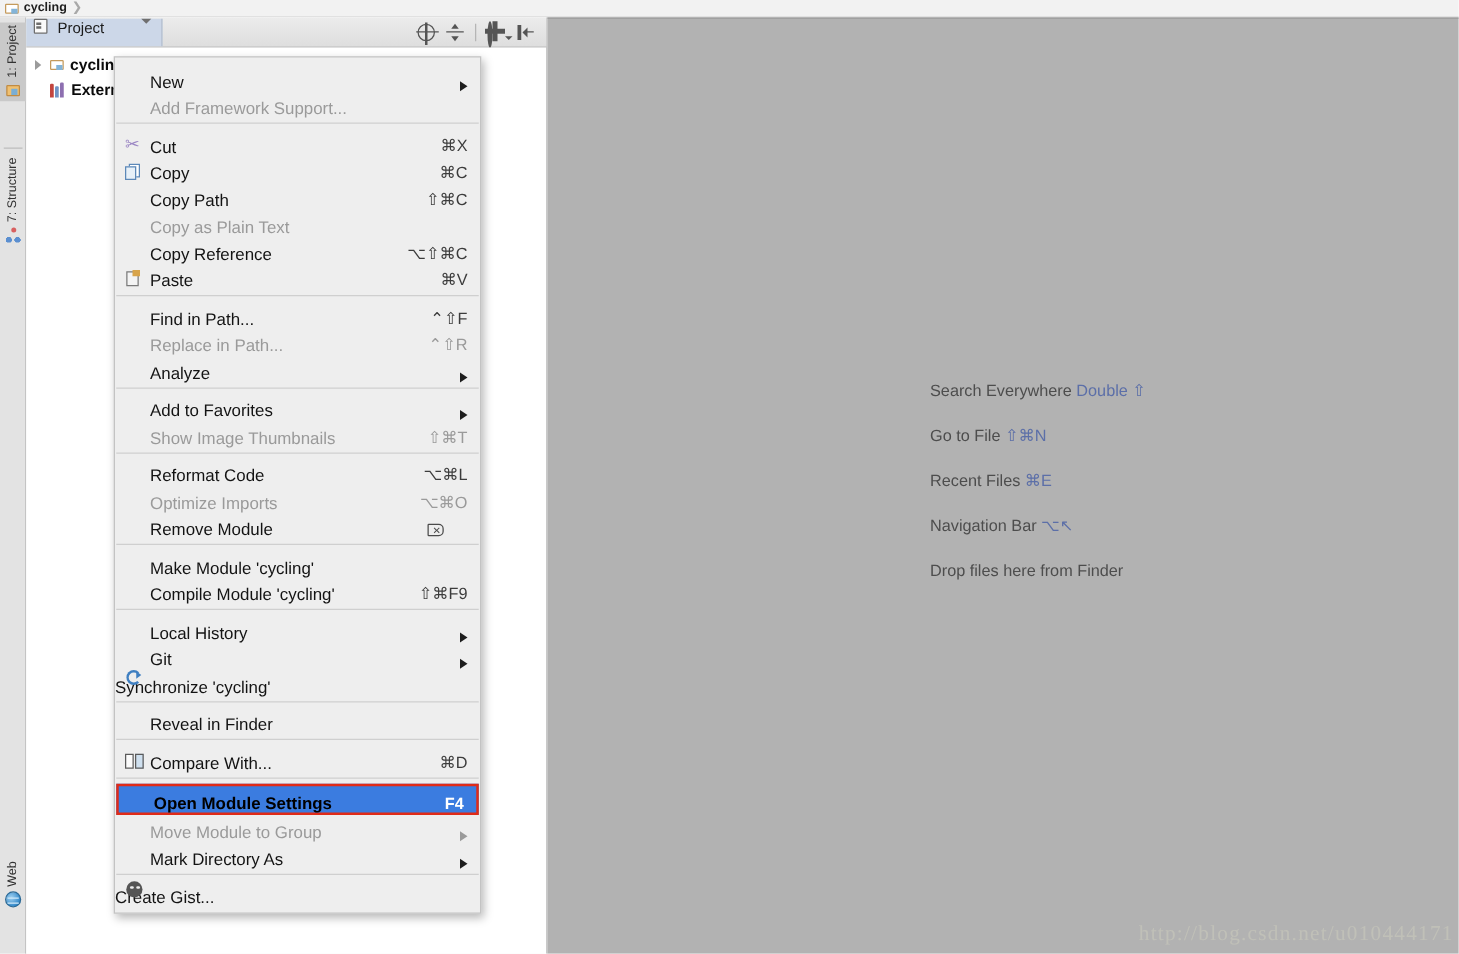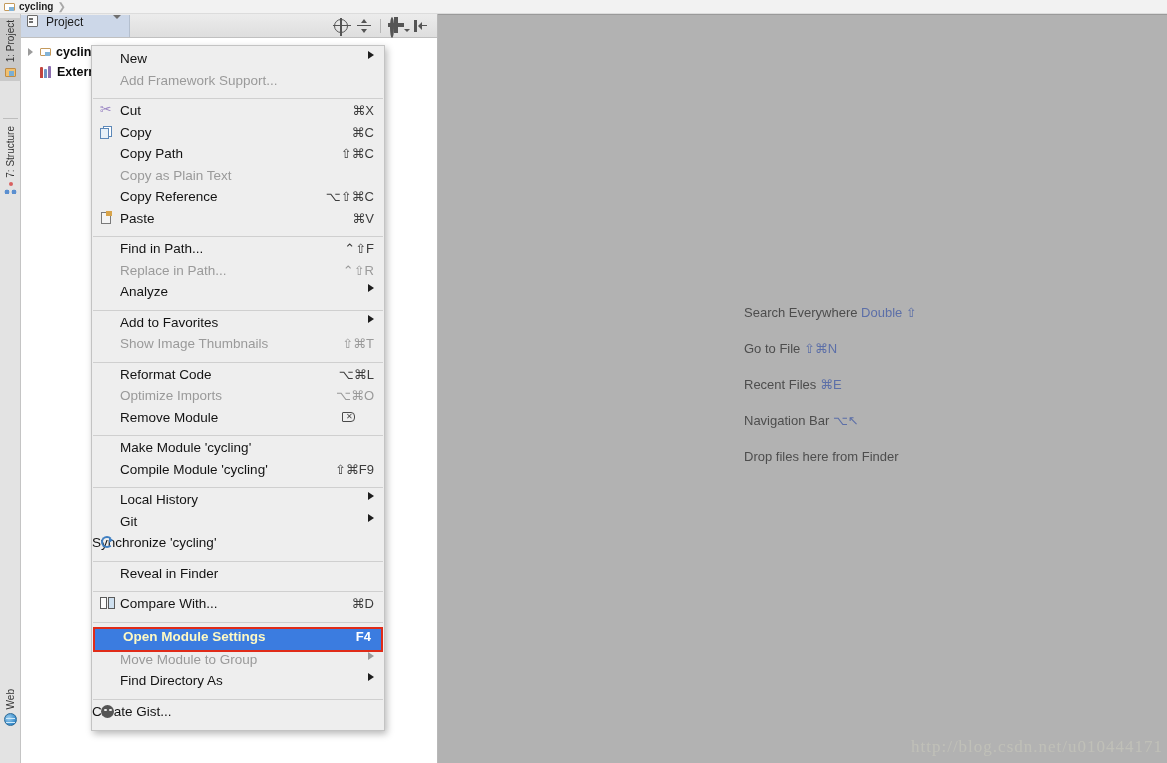--- a/index.html
+++ b/index.html
@@ -221,42 +221,42 @@
   .ctx-menu {
     position: absolute; left: 91px; top: 45px; width: 294px;
     background: #eeeeee;
     border: 1px solid #c3c3c3;
     box-shadow: 2px 3px 7px rgba(0,0,0,0.28);
     box-sizing: border-box;
     padding: 5px 0 5px 0;
     font-size: 13.5px; color: #131313;
   }
   .mi {
-    position: relative; display:flex; align-items:flex-start;
+    position: relative; display:flex; align-items:flex-end;
     height: 21.5px; padding: 0 10px 0 0;
     box-sizing: border-box;
   }
   .mi-ico { width: 22px; height: 16px; position:relative; flex: 0 0 22px; margin-left:6px;}
   .mi-label { flex: 1 1 auto; white-space: nowrap; }
   .mi-accel { color: #3c3c3c; font-size: 13px; white-space: nowrap; padding-left:12px;}
   .mi.disabled .mi-label, .mi.disabled .mi-accel { color: #9a9a9a; }
   .mi-arrow {
     width:0;height:0;border-top:4.5px solid transparent;border-bottom:4.5px solid transparent;
     border-left:6px solid #1d1d1d; margin-left:10px;
   }
   .mi.disabled .mi-arrow { border-left-color:#9a9a9a; }
   .mi-sep { height:1px; background:#cfcfcf; margin:4px 1px; }
 
   .mi.selected {
     background: #3b7ce0;
     border: 2px solid #e02b18;
     height: 25px;
     margin: 0 1px;
   }
-  .mi.selected .mi-label { color:#fef9c3; font-weight:bold; }
+  .mi.selected .mi-label { color:#000000; font-weight:bold; }
   .mi.selected .mi-accel { color:#ffffff; font-weight:bold; }
 
   
   .ico-cut:before{
     content:"\2702"; position:absolute; left:2px; top:-2px; font-size:14px; color:#9b86c4;
   }
   .ico-copy:before{
     content:""; position:absolute; left:5px; top:1px; width:9px; height:11px;
     border:1.4px solid #5c88b8; background:#ffffff; box-sizing:border-box;
   }
@@ -525,21 +525,21 @@
         <span class="mi-label">Open Module Settings</span>
         <span class="mi-accel">F4</span>
       </div>
       <div class="mi disabled">
         <span class="mi-ico"></span>
         <span class="mi-label">Move Module to Group</span>
         <span class="mi-arrow"></span>
       </div>
       <div class="mi">
         <span class="mi-ico"></span>
-        <span class="mi-label">Find Directory As</span>
+        <span class="mi-label">Mark Directory As</span>
         <span class="mi-arrow"></span>
       </div>
       <div class="mi-sep"></div>
       <div class="mi">
         <span class="mi-ico ico-gist"></span>
         <span class="mi-label">Create Gist...</span>
       </div>
     </div>
 
 </div>

